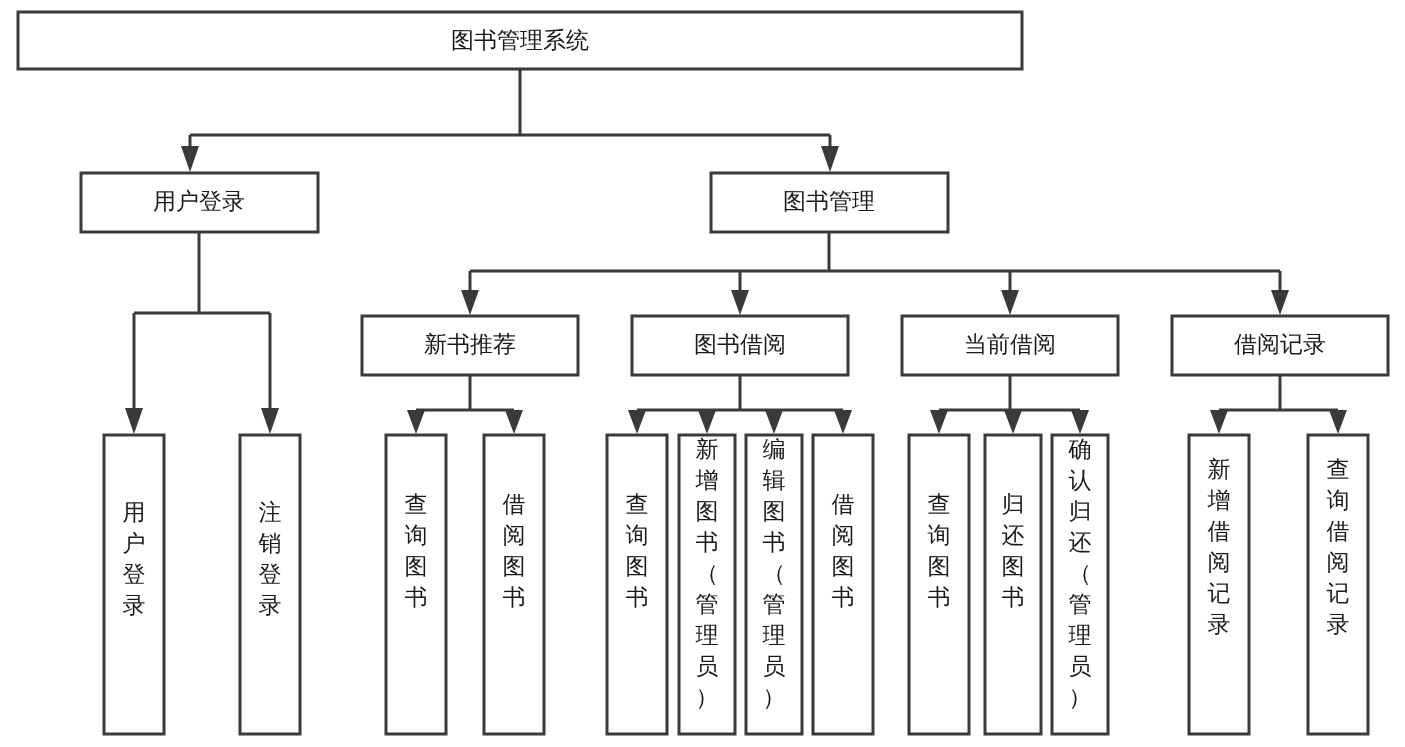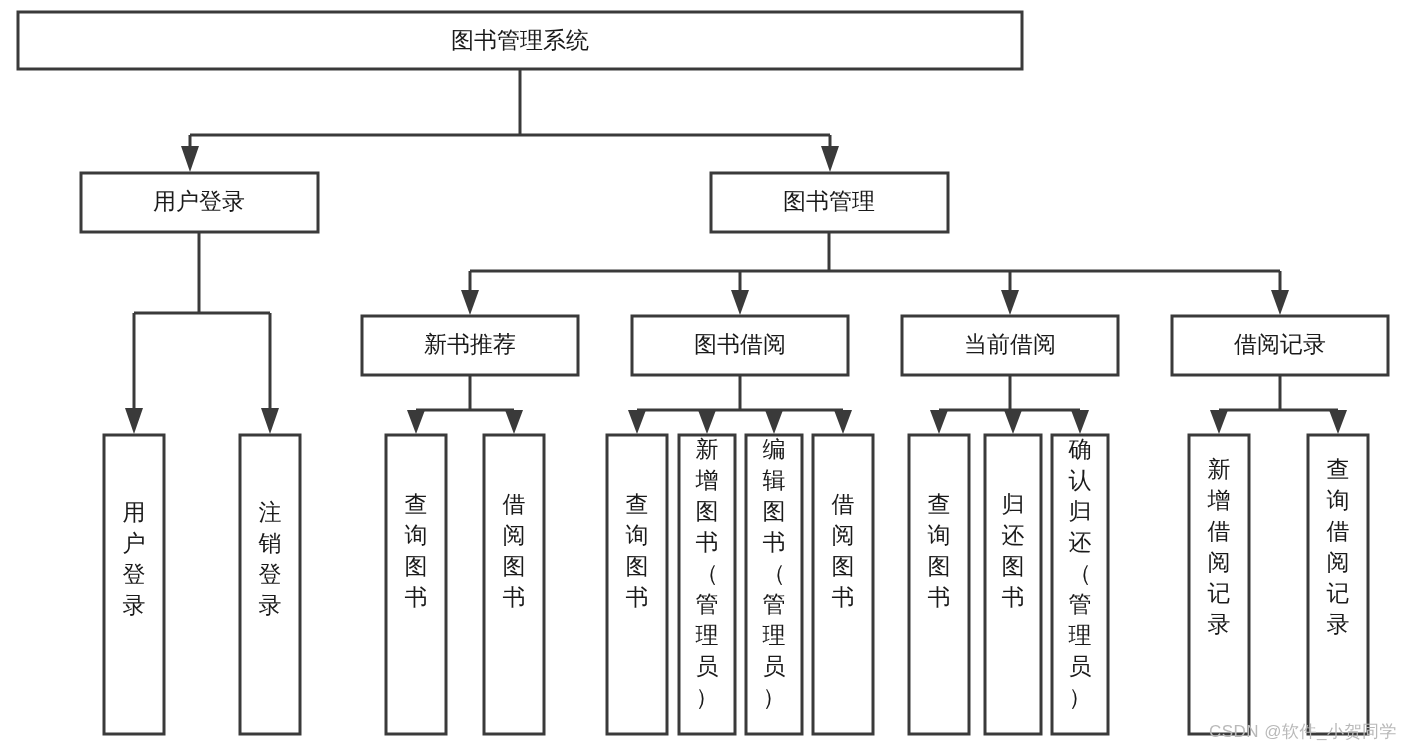--- a/index.html
+++ b/index.html
@@ -221,14 +221,13 @@
         <text class="node-label-v" x="1219" y="0"><tspan x="1219" y="477">新</tspan><tspan x="1219" y="508">增</tspan><tspan x="1219" y="539">借</tspan><tspan x="1219" y="570">阅</tspan><tspan x="1219" y="601">记</tspan><tspan x="1219" y="632">录</tspan></text>
       </g>
 
       <g>
         <rect class="node-box" x="1308" y="435" width="60" height="299"></rect>
         <text class="node-label-v" x="1338" y="0"><tspan x="1338" y="477">查</tspan><tspan x="1338" y="508">询</tspan><tspan x="1338" y="539">借</tspan><tspan x="1338" y="570">阅</tspan><tspan x="1338" y="601">记</tspan><tspan x="1338" y="632">录</tspan></text>
       </g>
     </g>
   </svg>
 
-  <div class="watermark">CSDN @软件_小贺同学</div>
 </div>
 
 </body></html>

